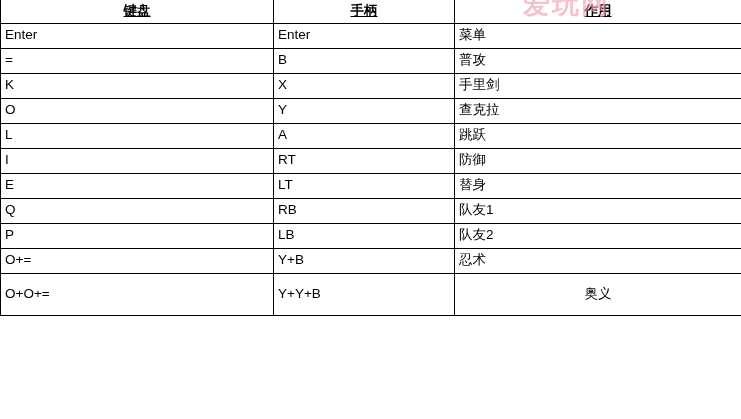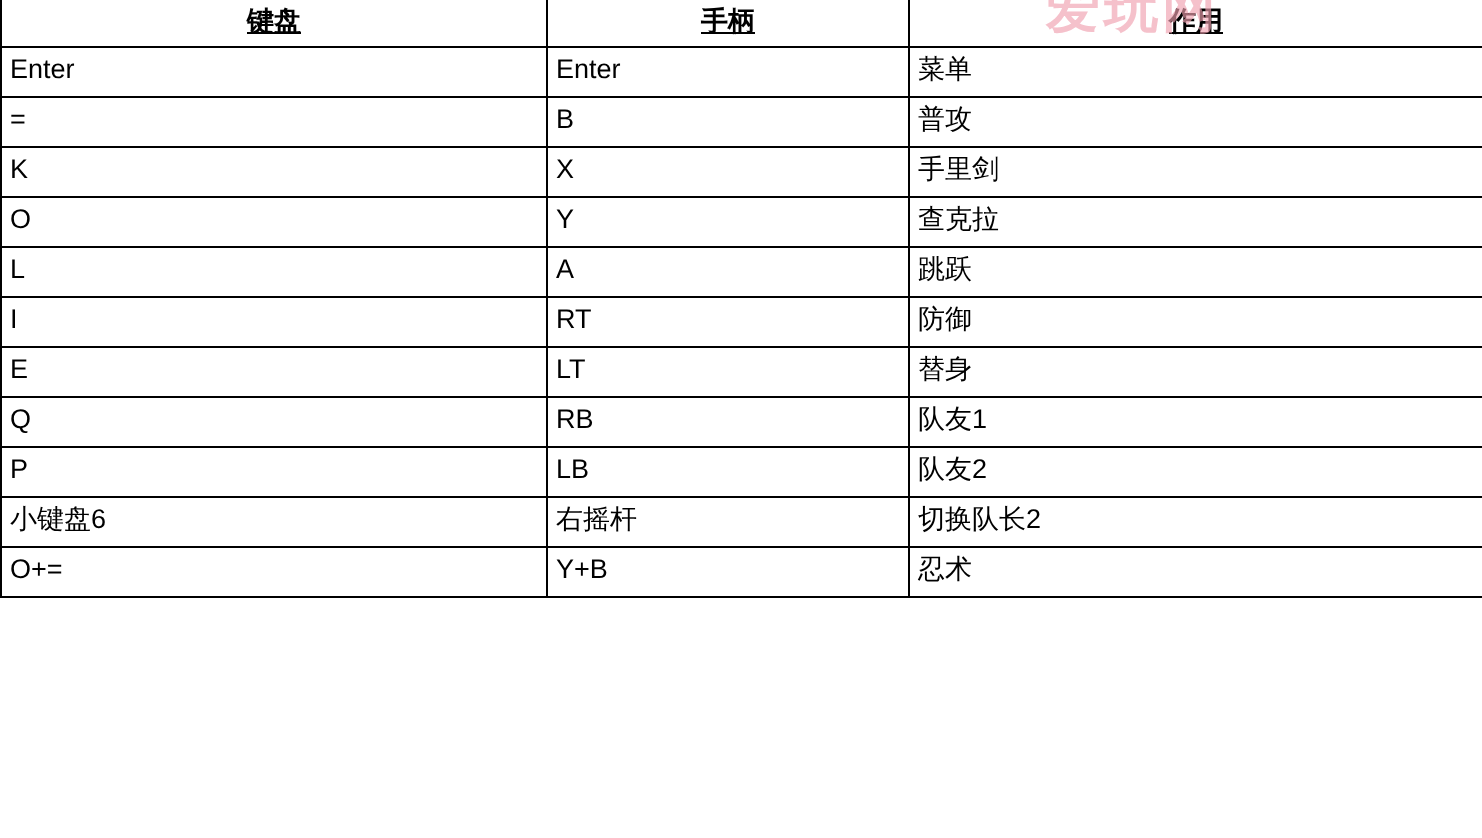--- a/index.html
+++ b/index.html
@@ -129,23 +129,23 @@
         <td>Q</td>
         <td>RB</td>
         <td>队友1</td>
       </tr>
       <tr>
         <td>P</td>
         <td>LB</td>
         <td>队友2</td>
       </tr>
       <tr>
-        <td>小键盘6</td>
-        <td>右摇杆</td>
-        <td>切换队长2</td>
-      </tr>
-      <tr>
         <td>O+=</td>
         <td>Y+B</td>
         <td>忍术</td>
+      </tr>
+      <tr class="tall">
+        <td>O+O+=</td>
+        <td>Y+Y+B</td>
+        <td class="center">奥义</td>
       </tr>
     </tbody>
 </table>
 
 </body></html>

